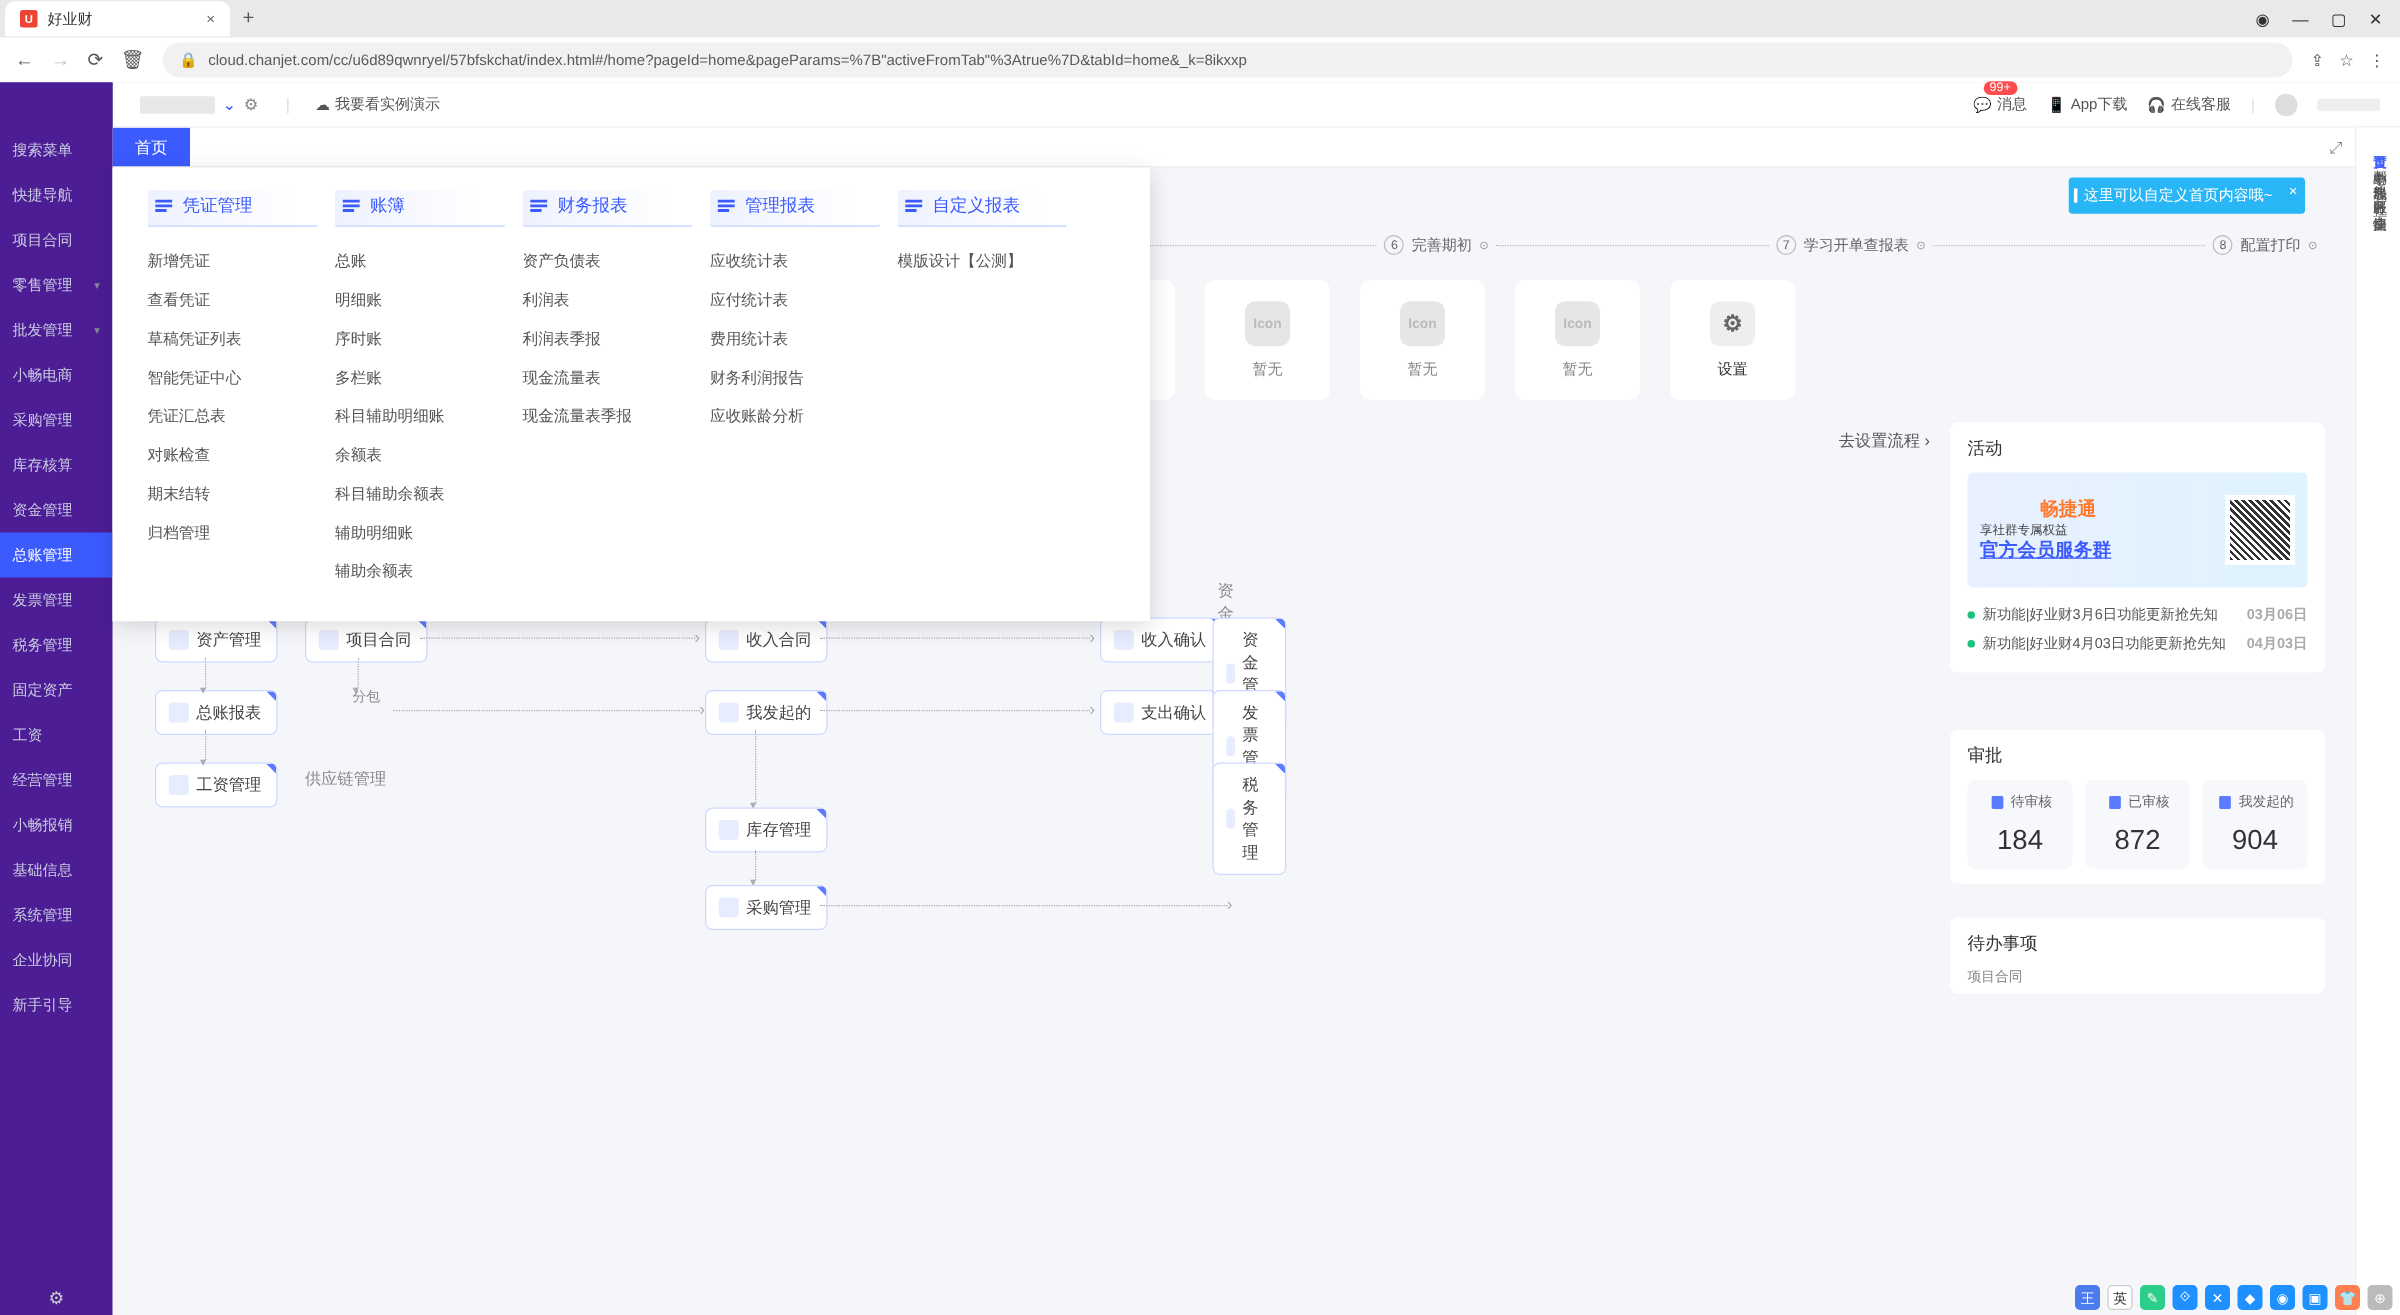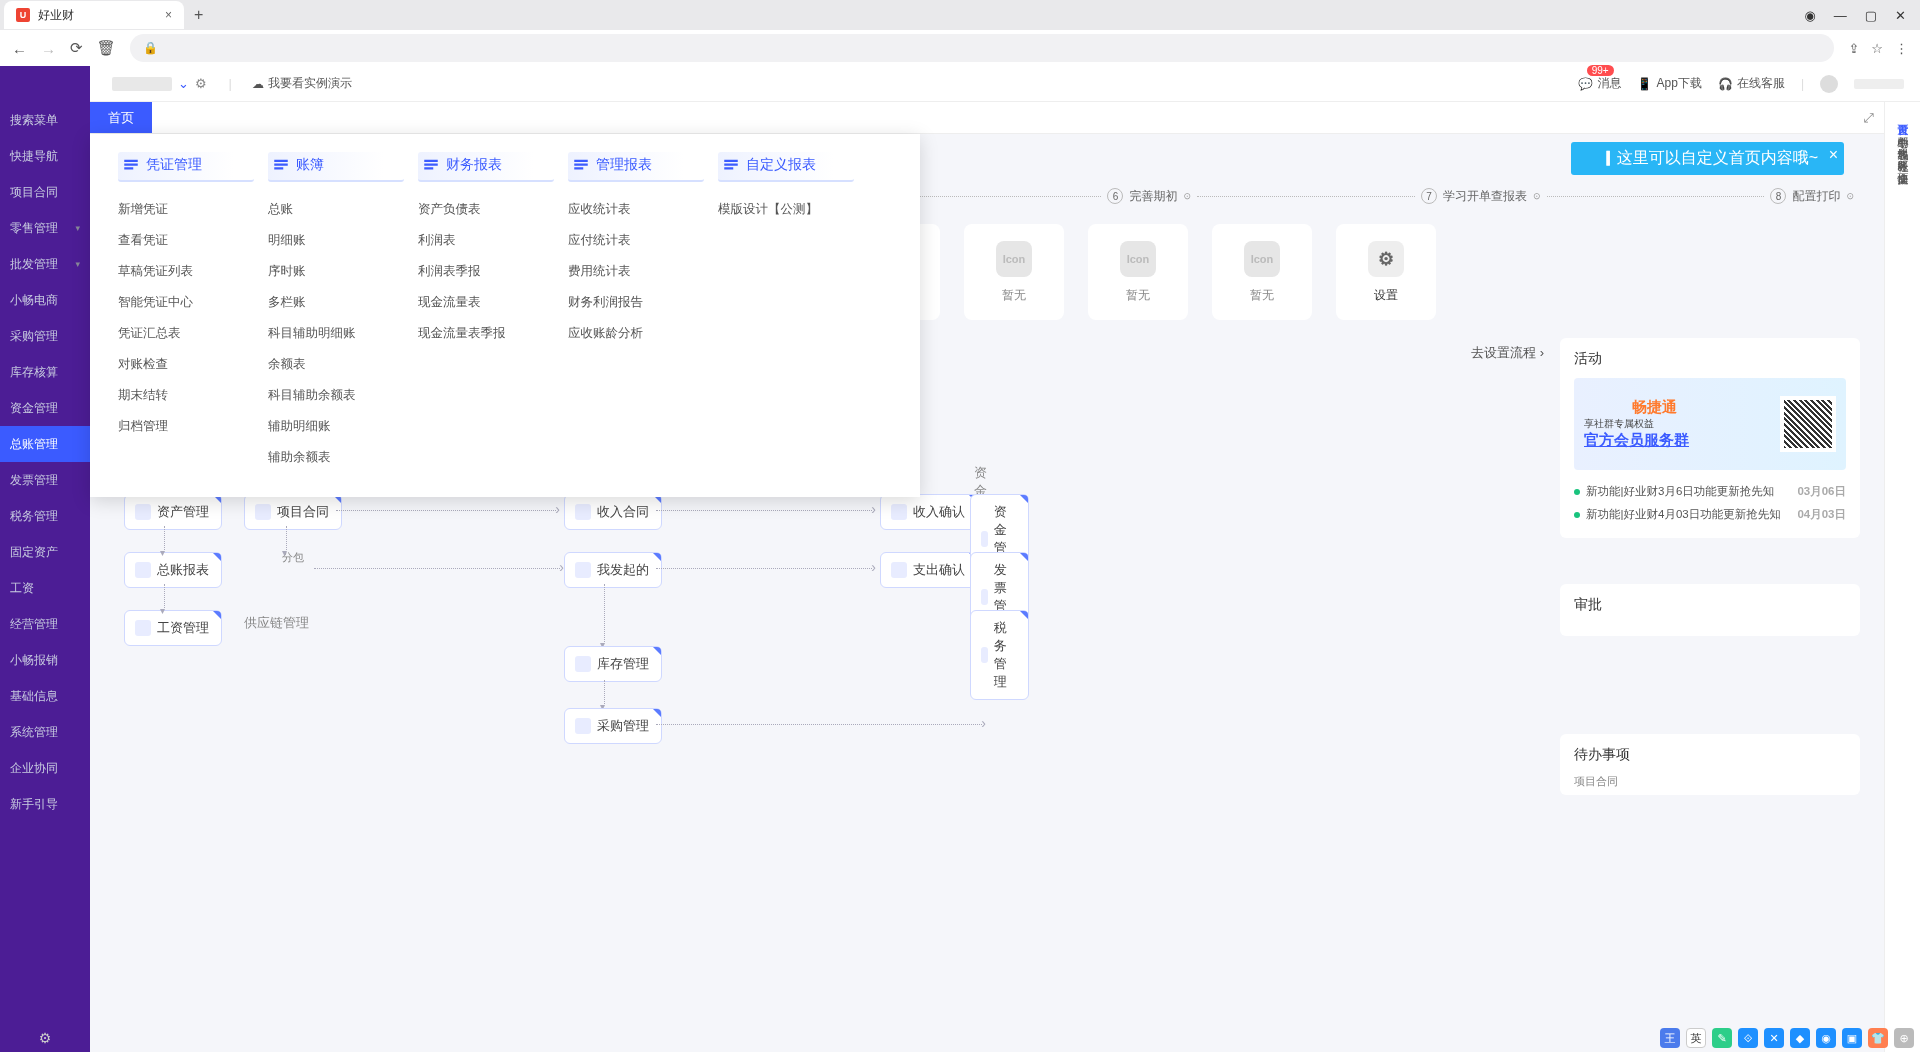--- a/index.html
+++ b/index.html
@@ -53,21 +53,21 @@
   .mega-hd svg { width:18px; height:18px; fill:#3b5bff; }
   .mega-it { font-size:12.5px; color:#555; padding:7px 0; cursor:pointer; }
 
   
   .rightrail { position:absolute; top:102px; right:0; width:36px; bottom:0; background:#fff; border-left:1px solid #eee; display:flex; flex-direction:column; align-items:center; padding-top:8px; gap:8px; z-index:7; }
   .rail-it { writing-mode:vertical-rl; font-size:11px; color:#555; padding:6px 0; cursor:pointer; display:flex; align-items:center;}
   .rail-it.blue { color:#3b5bff; }
 
   
   .main { position:absolute; top:134px; left:90px; right:36px; bottom:0; overflow:hidden; }
-  .tip { position:absolute; top:8px; right:40px; background:#29b6f6; color:#fff; font-size:16px; padding:6px 26px 6px 30px; border-radius:3px; z-index:15; }
+  .tip { position:absolute; top:8px; right:40px; background:#29b6f6; color:#fff; font-size:12px; padding:6px 26px 6px 0; border-radius:3px; z-index:15; }
   .tip .x { position:absolute; right:6px; top:4px; cursor:pointer; }
 
   .steps { position:absolute; top:50px; left:750px; right:30px; height:24px; display:flex; align-items:center; gap:6px; font-size:12px; color:#666; }
   .step-dot { width:16px;height:16px;border:1px solid #bbb; border-radius:50%; font-size:10px; display:flex;align-items:center;justify-content:center; }
   .step-line { flex:1; border-top:1px dotted #bbb; }
   .step-play { color:#999; font-size:9px; }
 
   .iconrow { position:absolute; top:90px; left:750px; display:flex; gap:24px; }
   .iconcard { width:100px; height:96px; background:#fff; border-radius:8px; display:flex; flex-direction:column; align-items:center; justify-content:center; gap:10px; font-size:12px; color:#888; }
   .iconcard .ic { width:36px;height:36px;border-radius:8px;background:#e6e6e6;display:flex;align-items:center;justify-content:center;color:#bbb;font-size:11px; font-weight:bold;}
@@ -135,20 +135,21 @@
       <span>✕</span>
     </div>
   </div>
   <div class="addrbar">
     <span class="navbtn">←</span>
     <span class="navbtn" style="opacity:.4">→</span>
     <span class="navbtn">⟳</span>
     <span class="navbtn">🗑</span>
     <div class="url">
       <span class="lock">🔒</span>
+      <span>cloud.chanjet.com/cc/u6d89qwnryel/57bfskchat/index.html#/home?pageId=home&amp;pageParams=%7B"activeFromTab"%3Atrue%7D&amp;tabId=home&amp;_k=8ikxxp</span>
     </div>
     <div class="addrright">
       <span>⇪</span>
       <span>☆</span>
       <span>⋮</span>
     </div>
   </div>
 </div>
 
 <div class="appheader">
@@ -345,20 +346,40 @@
         <div class="newsrow">
           <span class="dot"></span>
           <span>新功能|好业财4月03日功能更新抢先知</span>
           <span class="date">04月03日</span>
         </div>
       </div>
   </div>
 
   <div class="panel approve">
     <h4>审批</h4>
+    <div class="apprgrid" id="apprgrid">
+        <div class="apprcard">
+          <div class="lbl"><svg viewBox="0 0 24 24" fill="#5b7bff">
+              <rect x="4" y="3" width="16" height="18" rx="2"></rect>
+            </svg>待审核</div>
+          <div class="num">184</div>
+        </div>
+        <div class="apprcard">
+          <div class="lbl"><svg viewBox="0 0 24 24" fill="#5b7bff">
+              <rect x="4" y="3" width="16" height="18" rx="2"></rect>
+            </svg>已审核</div>
+          <div class="num">872</div>
+        </div>
+        <div class="apprcard">
+          <div class="lbl"><svg viewBox="0 0 24 24" fill="#5b7bff">
+              <rect x="4" y="3" width="16" height="18" rx="2"></rect>
+            </svg>我发起的</div>
+          <div class="num">904</div>
+        </div>
+      </div>
   </div>
 
   <div class="panel todo">
     <h4>待办事项</h4>
     <div style="font-size:11px;color:#888;margin-top:8px">项目合同</div>
   </div>
 
   <div class="flowarea">
     <span class="flowlabel" style="top:0;left:10px">财务管理</span>
     <span class="flowlabel" style="top:0;left:130px">项目管理</span>

